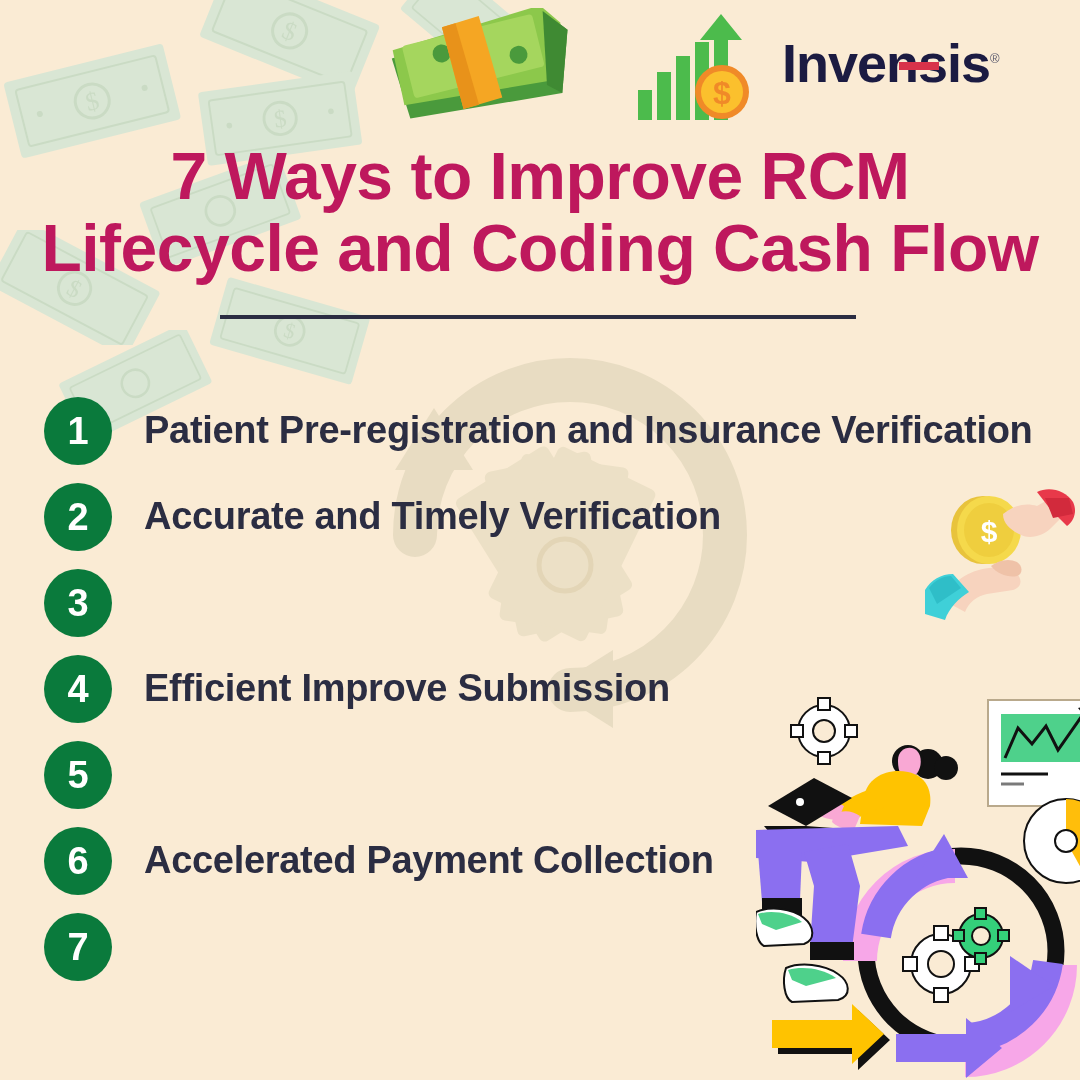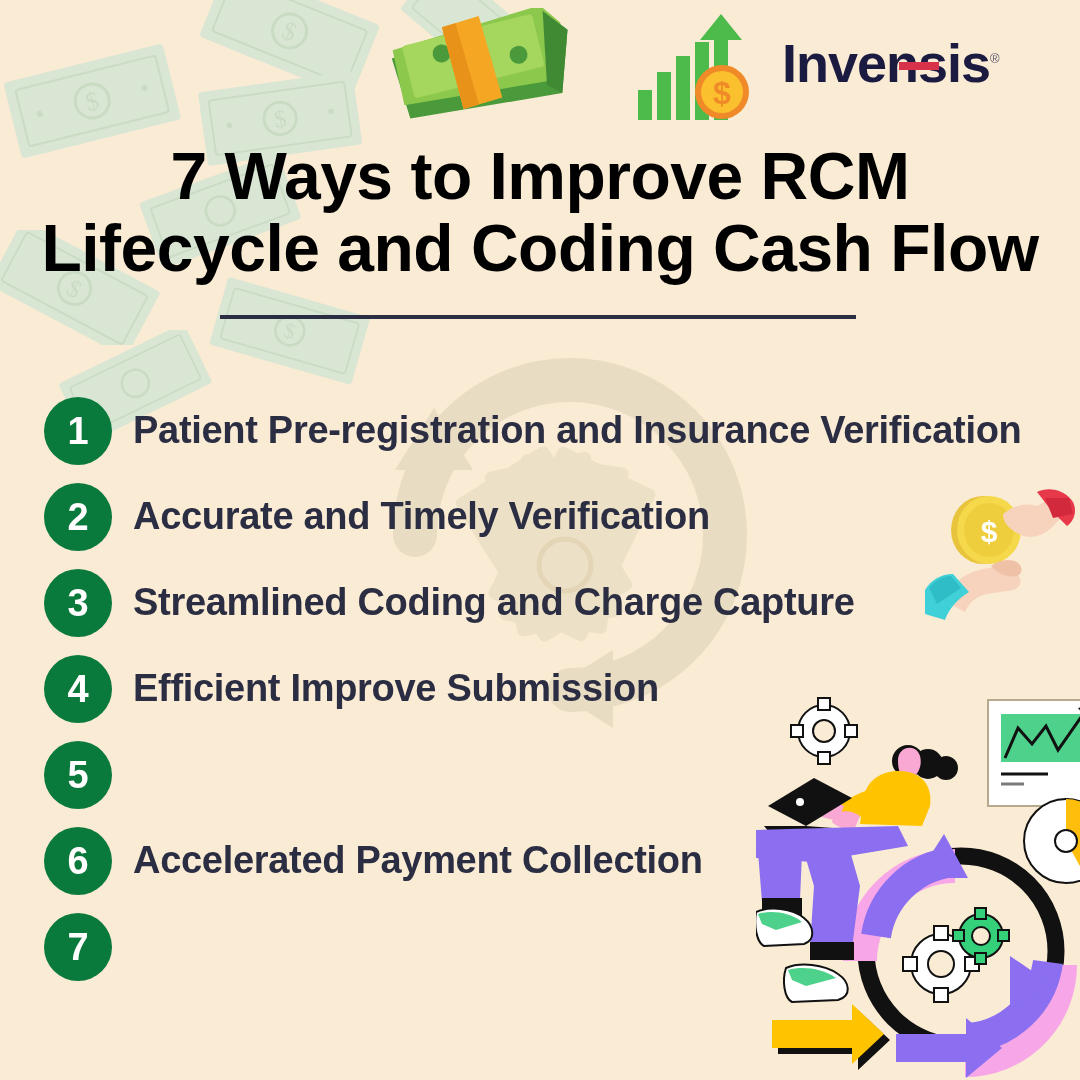--- a/index.html
+++ b/index.html
@@ -97,21 +97,21 @@
 
   
   .title-block {
     position: absolute;
     left: 0;
     top: 140px;
     width: 1080px;
     text-align: center;
   }
   .title-line {
-    color: #000000;
+    color: #be185d;
     font-family: "Liberation Sans", sans-serif;
     font-weight: bold;
     font-size: 66px;
     line-height: 72px;
     letter-spacing: -0.5px;
     white-space: nowrap;
   }
   .title-divider {
     position: absolute;
     left: 220px;
@@ -143,21 +143,21 @@
     color: #FFFFFF;
     font-family: "Liberation Sans", sans-serif;
     font-weight: bold;
     font-size: 38px;
     display: flex;
     align-items: center;
     justify-content: center;
     line-height: 1;
   }
   .item-label {
-    margin-left: 21px;
+    margin-left: 32px;
     color: #2B2D42;
     font-family: "Liberation Sans", sans-serif;
     font-weight: bold;
     font-size: 38px;
     line-height: 1.05;
     white-space: nowrap;
     letter-spacing: -0.3px;
   }
 
   
@@ -323,21 +323,20 @@
       <div class="item-label">Patient Pre-registration and Insurance Verification</div>
     </div>
 
     <div class="list-item">
       <div class="num-badge">2</div>
       <div class="item-label">Accurate and Timely Verification</div>
     </div>
 
     <div class="list-item">
       <div class="num-badge">3</div>
-      <div class="item-label">Streamlined Coding and Charge Capture</div>
     </div>
 
     <div class="list-item">
       <div class="num-badge">4</div>
       <div class="item-label">Efficient Improve Submission</div>
     </div>
 
     <div class="list-item">
       <div class="num-badge">5</div>
     </div>

